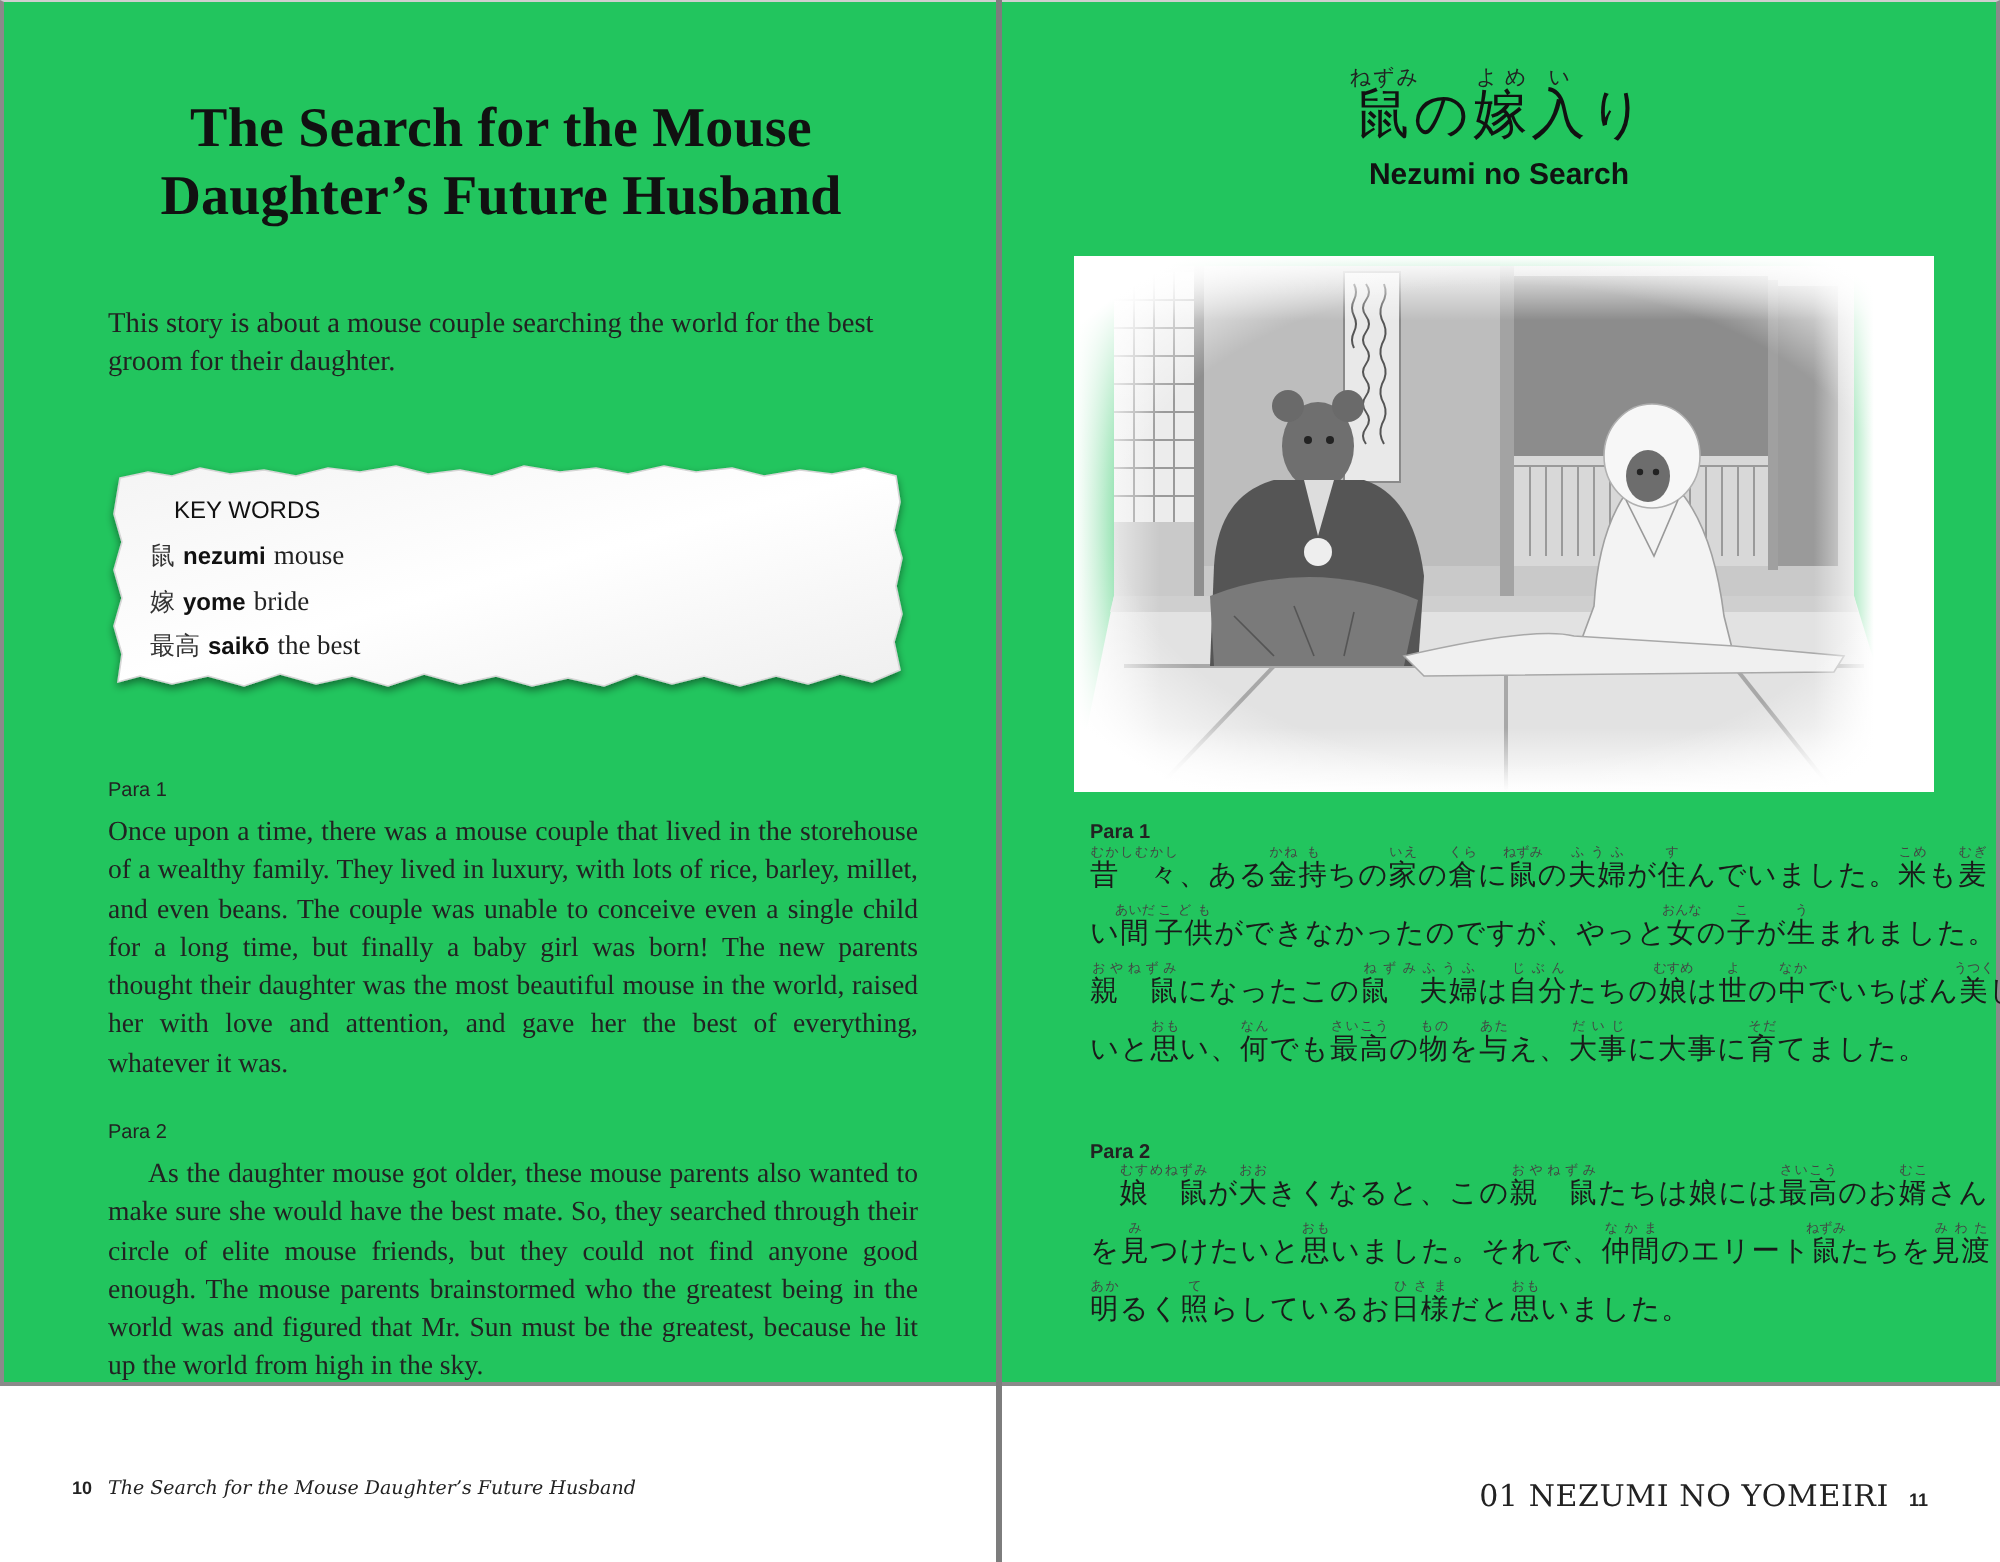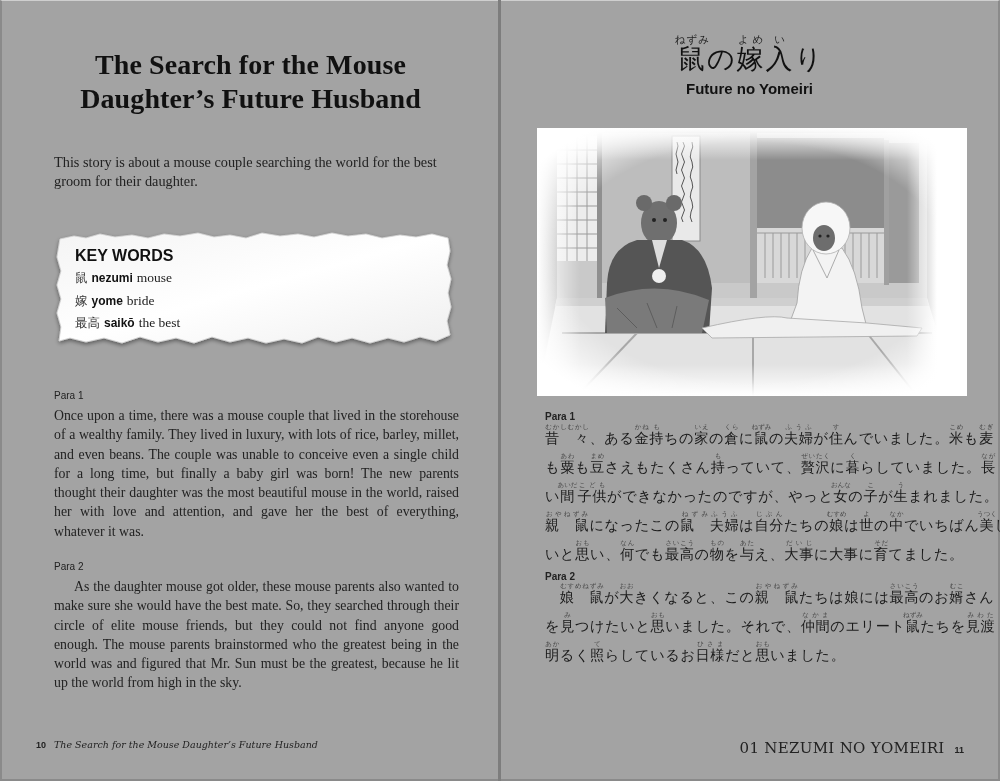--- a/index.html
+++ b/index.html
@@ -1,35 +1,35 @@
 <!DOCTYPE html>
 <html><head>
 <meta charset="utf-8">
 <style>
   * { box-sizing: border-box; margin: 0; padding: 0; }
   html, body { width: 1000px; height: 781px; background: #ffffff; overflow: hidden; }
   body { position: relative; font-family: "Liberation Serif", serif; color: #1a1a1a; }
 
   .spread { position: absolute; left: 0; top: 0; width: 1000px; height: 781px; }
-  .page { position: absolute; top: 0; height: 781px; background: #a3a3a3; }
+  .page { position: absolute; top: 0; height: 693px; background: #22c55e; }
   .page-left { left: 0; width: 499px; border-left: 2px solid #8a8a8a; border-top: 1px solid #cfcfcf; border-bottom: 2px solid #8a8a8a; }
   .page-right { left: 501px; width: 499px; border-right: 2px solid #8a8a8a; border-top: 1px solid #cfcfcf; border-bottom: 2px solid #8a8a8a; }
   .spine { position: absolute; left: 498px; top: 0; width: 3px; height: 781px; background: #7d7d7d; }
 
   
   .en-title { position: absolute; left: 0; width: 497px; top: 47px; text-align: center;
     font-family: "Liberation Serif", serif; font-size: 28px; line-height: 34px; color: #111; letter-spacing: 0.1px; }
   .en-title span { display: block; }
 
   .intro { position: absolute; left: 52px; top: 152px; width: 405px; font-size: 14.3px; line-height: 19px; color: #222; }
 
   .keywords { position: absolute; left: 50px; top: 226px; width: 405px; height: 126px; }
   .keywords svg.torn { position: absolute; left: 0; top: 0; }
   .kw-inner { position: absolute; left: 23px; top: 21px; }
-  .kw-heading { font-family: "Liberation Sans", sans-serif; font-weight: bold; font-size: 16px; color: #111; line-height: 15px; margin-bottom: 4px; }
+  .kw-heading { font-family: "Liberation Sans", sans-serif; font-weight: normal; font-size: 12px; color: #111; line-height: 15px; margin-bottom: 4px; margin-left: 12px; }
   .kw-row { font-size: 13.5px; line-height: 21.5px; color: #222; white-space: nowrap; }
   .kw-jp { font-family: "DejaVu Serif", serif; font-size: 12.5px; color: #333; margin-right: 4px; }
   .kw-romaji { font-family: "Liberation Sans", sans-serif; font-weight: bold; font-size: 12px; margin-right: 4px; color: #111; }
 
   .para-label { position: absolute; font-family: "Liberation Sans", sans-serif; font-size: 10px; color: #222; }
   .para-text { position: absolute; left: 52px; width: 405px; font-size: 13.8px; line-height: 19.3px; color: #222; text-align: justify; }
   .para-text.indent { text-indent: 20px; }
 
   .footer-left { position: absolute; left: 34px; top: 738px; font-size: 10px; color: #222; white-space: nowrap; }
   .footer-left .pg { font-family: "Liberation Sans", sans-serif; font-weight: bold; font-size: 9px; margin-right: 8px; text-align: center; }
@@ -113,21 +113,21 @@
     <div class="footer-left">
       <span class="pg">10</span><span class="runhead">The Search for the Mouse Daughter’s Future Husband</span>
     </div>
   </div>
 
   <div class="spine"></div>
 
   <div class="page page-right">
     <div class="jp-title-block">
       <div class="jp-title" id="jp-title"><ruby>鼠<rt>ねずみ</rt></ruby>の<ruby>嫁<rt>よめ</rt></ruby><ruby>入<rt>い</rt></ruby>り</div>
-      <div class="jp-romaji">Future no Yomeiri</div>
+      <div class="jp-romaji">Nezumi no Search</div>
     </div>
 
     <div class="illustration">
       <svg width="430" height="268" viewBox="0 0 430 268">
         <defs>
           <radialGradient id="vignette" cx="0.5" cy="0.5" r="0.62">
             <stop offset="0.72" stop-color="#fff" stop-opacity="0"></stop>
             <stop offset="1" stop-color="#fff" stop-opacity="1"></stop>
           </radialGradient>
           <linearGradient id="fadeTop" x1="0" y1="0" x2="0" y2="1">
@@ -231,21 +231,20 @@
 
         <rect x="0" y="0" width="430" height="268" fill="url(#fadeTop)"></rect>
         <rect x="0" y="0" width="430" height="268" fill="url(#fadeSide)"></rect>
         <rect x="0" y="0" width="430" height="268" fill="url(#vignette)"></rect>
       </svg>
     </div>
 
     <div class="jp-para-label" style="top:410px;">Para 1</div>
     <div class="jp-para" style="top:416px;" id="jp-para-0">
         <div class="jp-line"><ruby>昔　々<rt>むかしむかし</rt></ruby>、ある<ruby>金<rt>かね</rt></ruby><ruby>持<rt>も</rt></ruby>ちの<ruby>家<rt>いえ</rt></ruby>の<ruby>倉<rt>くら</rt></ruby>に<ruby>鼠<rt>ねずみ</rt></ruby>の<ruby>夫婦<rt>ふうふ</rt></ruby>が<ruby>住<rt>す</rt></ruby>んでいました。<ruby>米<rt>こめ</rt></ruby>も<ruby>麦<rt>むぎ</rt></ruby></div>
-        <div class="jp-line">も<ruby>粟<rt>あわ</rt></ruby>も<ruby>豆<rt>まめ</rt></ruby>さえもたくさん<ruby>持<rt>も</rt></ruby>っていて、<ruby>贅沢<rt>ぜいたく</rt></ruby>に<ruby>暮<rt>く</rt></ruby>らしていました。<ruby>長<rt>なが</rt></ruby></div>
         <div class="jp-line">い<ruby>間<rt>あいだ</rt></ruby><ruby>子供<rt>こども</rt></ruby>ができなかったのですが、やっと<ruby>女<rt>おんな</rt></ruby>の<ruby>子<rt>こ</rt></ruby>が<ruby>生<rt>う</rt></ruby>まれました。</div>
         <div class="jp-line"><ruby>親　鼠<rt>おやねずみ</rt></ruby>になったこの<ruby>鼠　夫婦<rt>ねずみふうふ</rt></ruby>は<ruby>自分<rt>じぶん</rt></ruby>たちの<ruby>娘<rt>むすめ</rt></ruby>は<ruby>世<rt>よ</rt></ruby>の<ruby>中<rt>なか</rt></ruby>でいちばん<ruby>美<rt>うつく</rt></ruby>し</div>
         <div class="jp-line">いと<ruby>思<rt>おも</rt></ruby>い、<ruby>何<rt>なん</rt></ruby>でも<ruby>最高<rt>さいこう</rt></ruby>の<ruby>物<rt>もの</rt></ruby>を<ruby>与<rt>あた</rt></ruby>え、<ruby>大事<rt>だいじ</rt></ruby>に大事に<ruby>育<rt>そだ</rt></ruby>てました。</div>
       </div>
 
     <div class="jp-para-label" style="top:570px;">Para 2</div>
     <div class="jp-para" style="top:575px;" id="jp-para-1">
         <div class="jp-line">　<ruby>娘　鼠<rt>むすめねずみ</rt></ruby>が<ruby>大<rt>おお</rt></ruby>きくなると、この<ruby>親　鼠<rt>おやねずみ</rt></ruby>たちは娘には<ruby>最高<rt>さいこう</rt></ruby>のお<ruby>婿<rt>むこ</rt></ruby>さん</div>
         <div class="jp-line">を<ruby>見<rt>み</rt></ruby>つけたいと<ruby>思<rt>おも</rt></ruby>いました。それで、<ruby>仲間<rt>なかま</rt></ruby>のエリート<ruby>鼠<rt>ねずみ</rt></ruby>たちを<ruby>見渡<rt>みわた</rt></ruby></div>
         <div class="jp-line"><ruby>明<rt>あか</rt></ruby>るく<ruby>照<rt>て</rt></ruby>らしているお<ruby>日様<rt>ひさま</rt></ruby>だと<ruby>思<rt>おも</rt></ruby>いました。</div>

